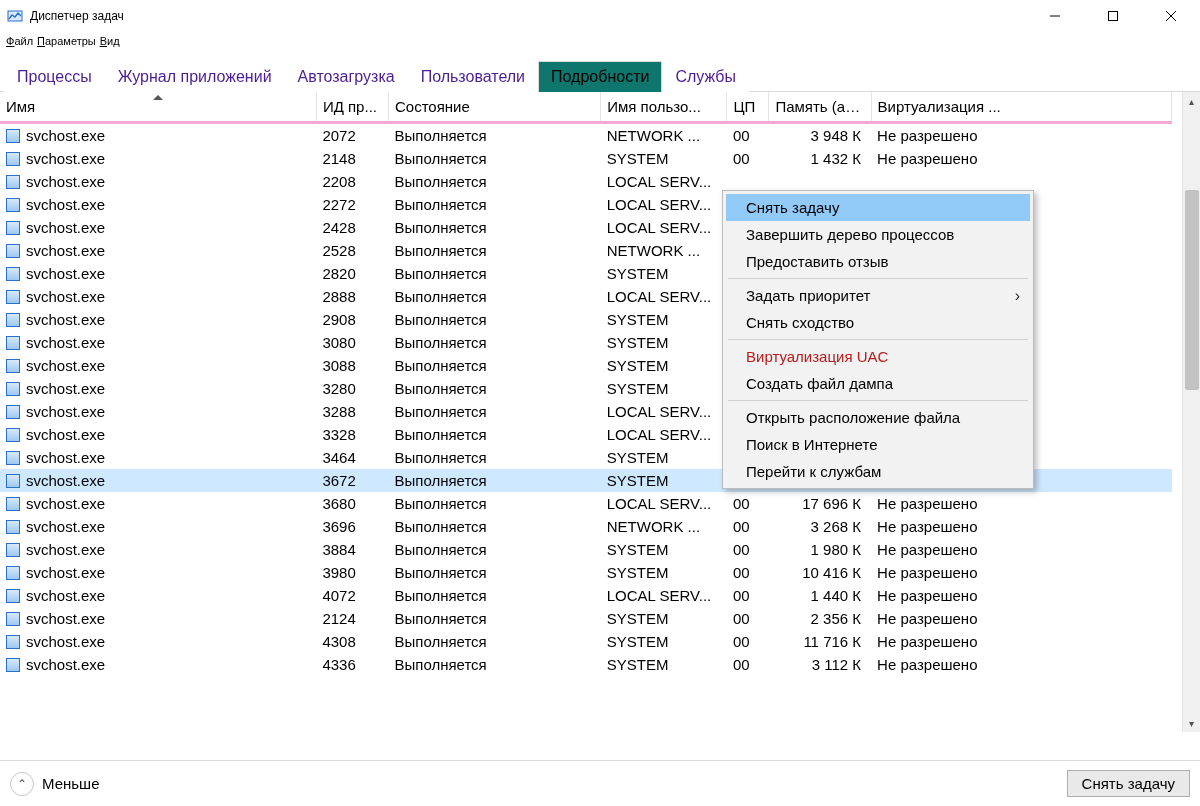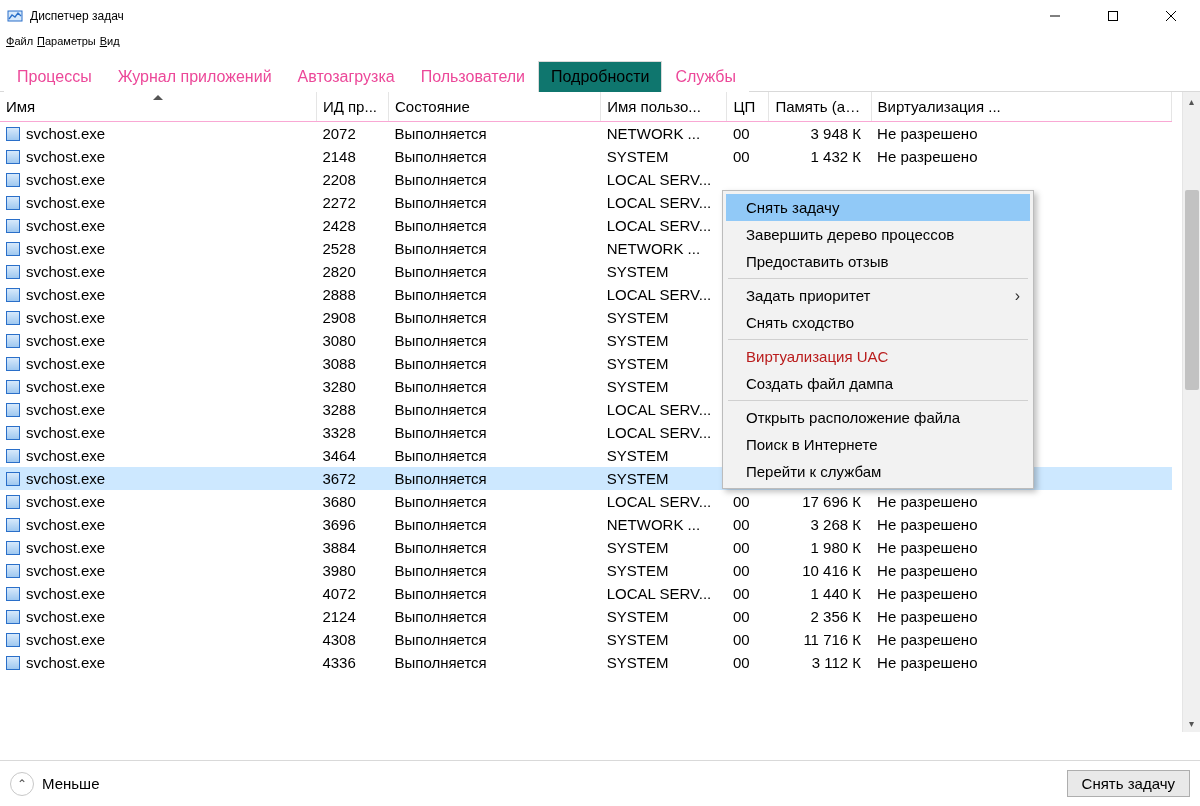--- a/index.html
+++ b/index.html
@@ -55,40 +55,40 @@
     border: 1px solid transparent;
     border-bottom: none;
     position: relative;
     top: 1px;
     background:#fff;
   }
   .tab.active {
     border-color: #d9d9d9;
     background: #0f766e;
   }
-  .tab:not(.active) { color:#ec4899; }
+  .tab:not(.active) { color:#4c1d95; }
   
   .table-wrap {
     position: relative;
     height: 640px;
     overflow: hidden;
     border-top: none;
   }
   table {
     width: 1172px;
     border-collapse: collapse;
     table-layout: fixed;
   }
   thead th {
     text-align: left;
     font-weight: normal;
     font-size: 15px;
     padding: 6px 6px;
     border-right: 1px solid #e5e5e5;
-    border-bottom: 1px solid #f9a8d4;
+    border-bottom: 3px solid #f9a8d4;
     background: #fff;
     white-space: nowrap;
     overflow: hidden;
     text-overflow: ellipsis;
     position: relative;
   }
   thead th.sort::after {
     content:"";
     position:absolute;
     top:3px; left:50%; transform:translateX(-50%);

